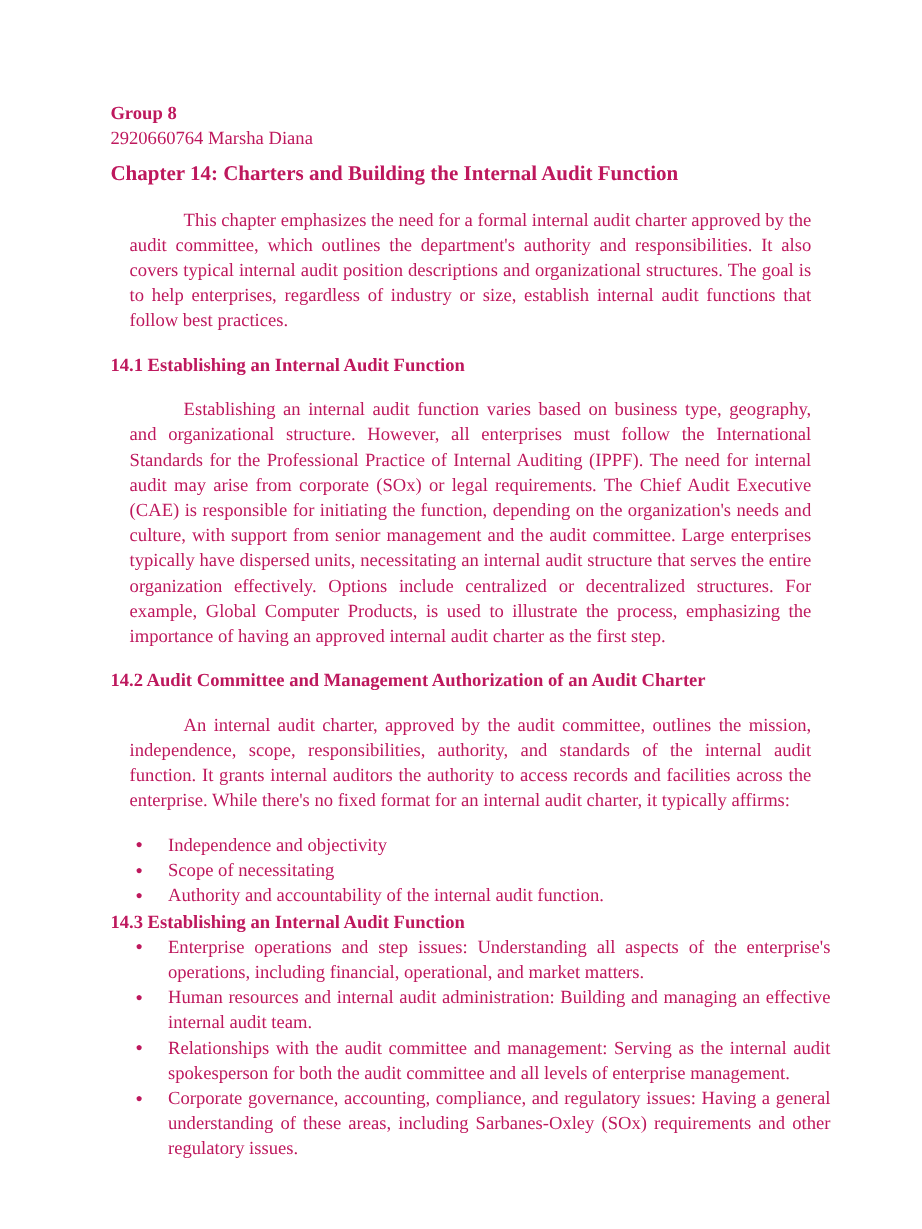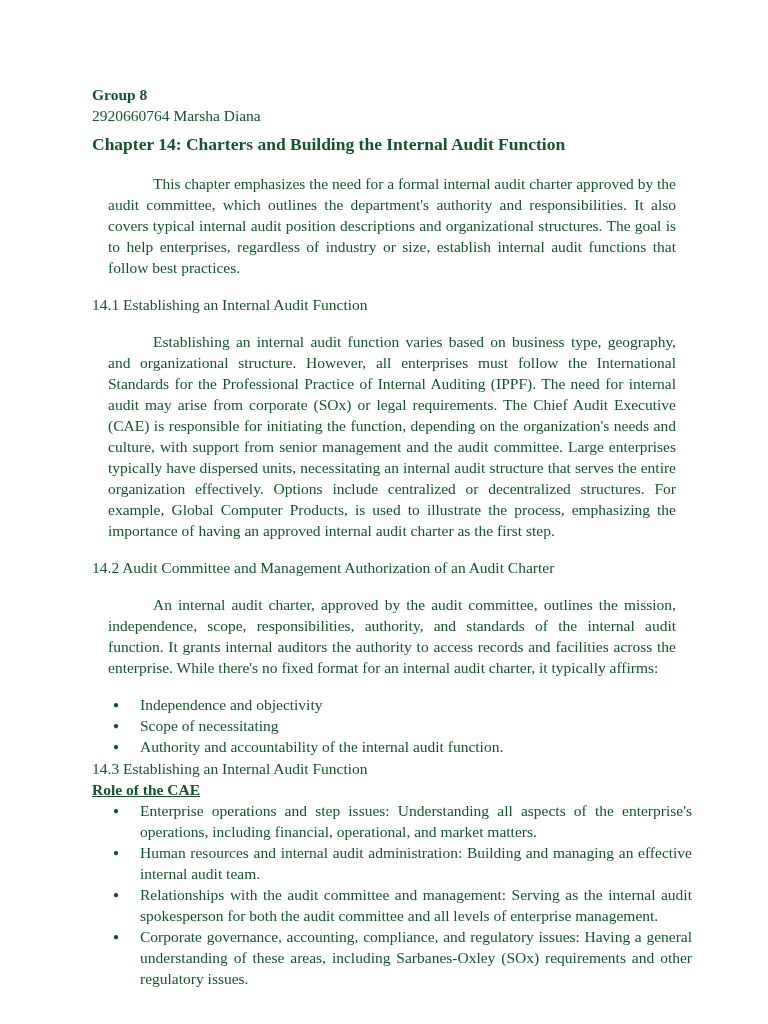--- a/index.html
+++ b/index.html
@@ -10,21 +10,21 @@
   .page {
     position: relative;
     box-sizing: border-box;
     width: 768px;
     height: 1024px;
     background: #ffffff;
     padding: 84px 76px 52px 92px;
     font-family: "Liberation Serif", "DejaVu Serif", serif;
     font-size: 15.5px;
     line-height: 21px;
-    color: #14532d;
+    color: #be185d;
     overflow: hidden;
   }
   .header-block div {
     margin: 0;
   }
   .bold { font-weight: bold; }
   .chapter-title {
     margin-top: 5px;
     font-weight: bold;
     font-size: 17.5px;
@@ -32,21 +32,21 @@
     text-align: left;
   }
   p.body-para {
     margin: 16px;
     text-align: justify;
   }
   p.first-indent {
     text-indent: 45px;
   }
   .section-heading {
-    font-weight: normal;
+    font-weight: bold;
     margin-top: 1px;
     line-height: 21px;
   }
   .sub-heading {
     font-weight: bold;
     text-decoration: underline;
     line-height: 21px;
   }
   ul.doc-list {
     list-style: none;
@@ -90,21 +90,20 @@
     <p class="body-para first-indent">An internal audit charter, approved by the audit committee, outlines the mission, independence, scope, responsibilities, authority, and standards of the internal audit function. It grants internal auditors the authority to access records and facilities across the enterprise. While there's no fixed format for an internal audit charter, it typically affirms:</p>
     <ul class="doc-list">
       <li><span class="bullet-dot">●</span><span>Independence and objectivity</span></li>
       <li><span class="bullet-dot">●</span><span>Scope of necessitating</span></li>
       <li><span class="bullet-dot">●</span><span>Authority and accountability of the internal audit function.</span></li>
     </ul>
   </div>
 
   <div>
     <div class="section-heading">14.3 Establishing an Internal Audit Function</div>
-    <div class="sub-heading">Role of the CAE</div>
     <ul class="doc-list">
       <li><span class="bullet-dot">●</span><span>Enterprise operations and step issues: Understanding all aspects of the enterprise's operations, including financial, operational, and market matters.</span></li>
       <li><span class="bullet-dot">●</span><span>Human resources and internal audit administration: Building and managing an effective internal audit team.</span></li>
       <li><span class="bullet-dot">●</span><span>Relationships with the audit committee and management: Serving as the internal audit spokesperson for both the audit committee and all levels of enterprise management.</span></li>
       <li><span class="bullet-dot">●</span><span>Corporate governance, accounting, compliance, and regulatory issues: Having a general understanding of these areas, including Sarbanes-Oxley (SOx) requirements and other regulatory issues.</span></li>
     </ul>
   </div>
 
 </div>
 

